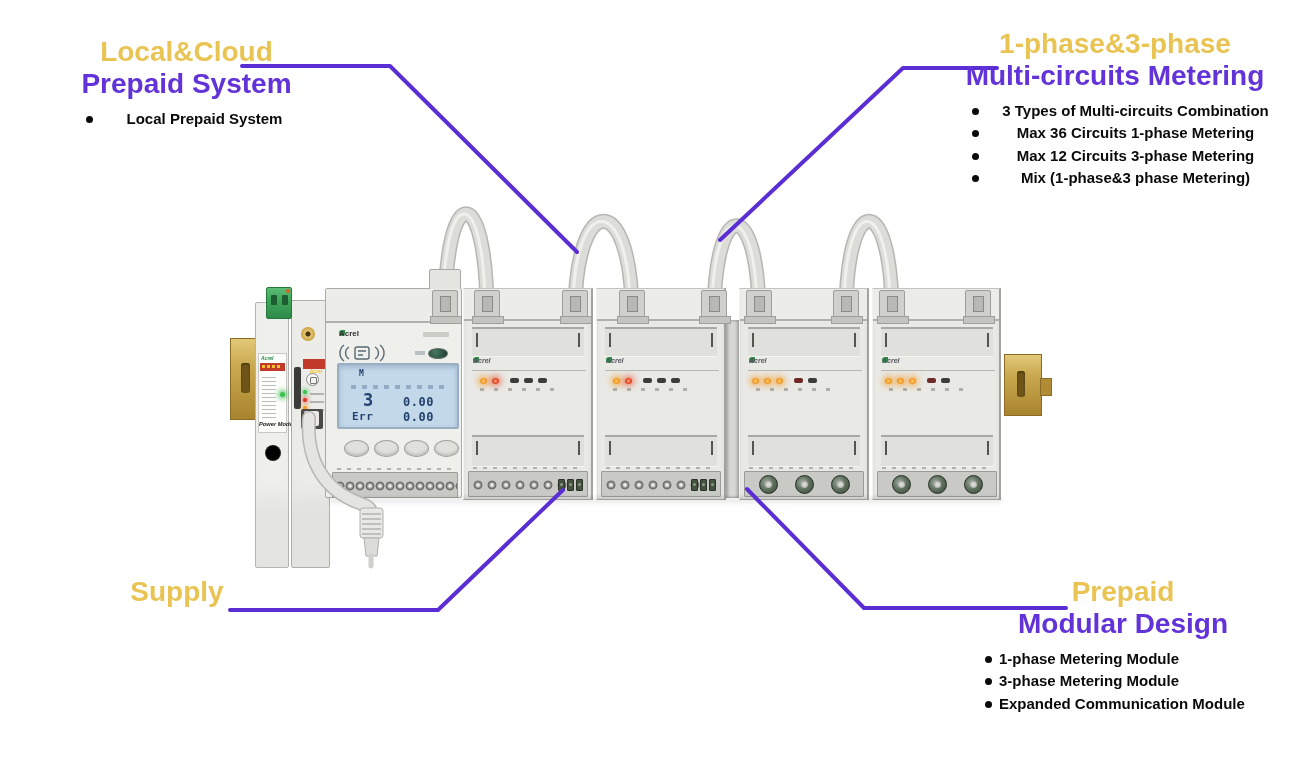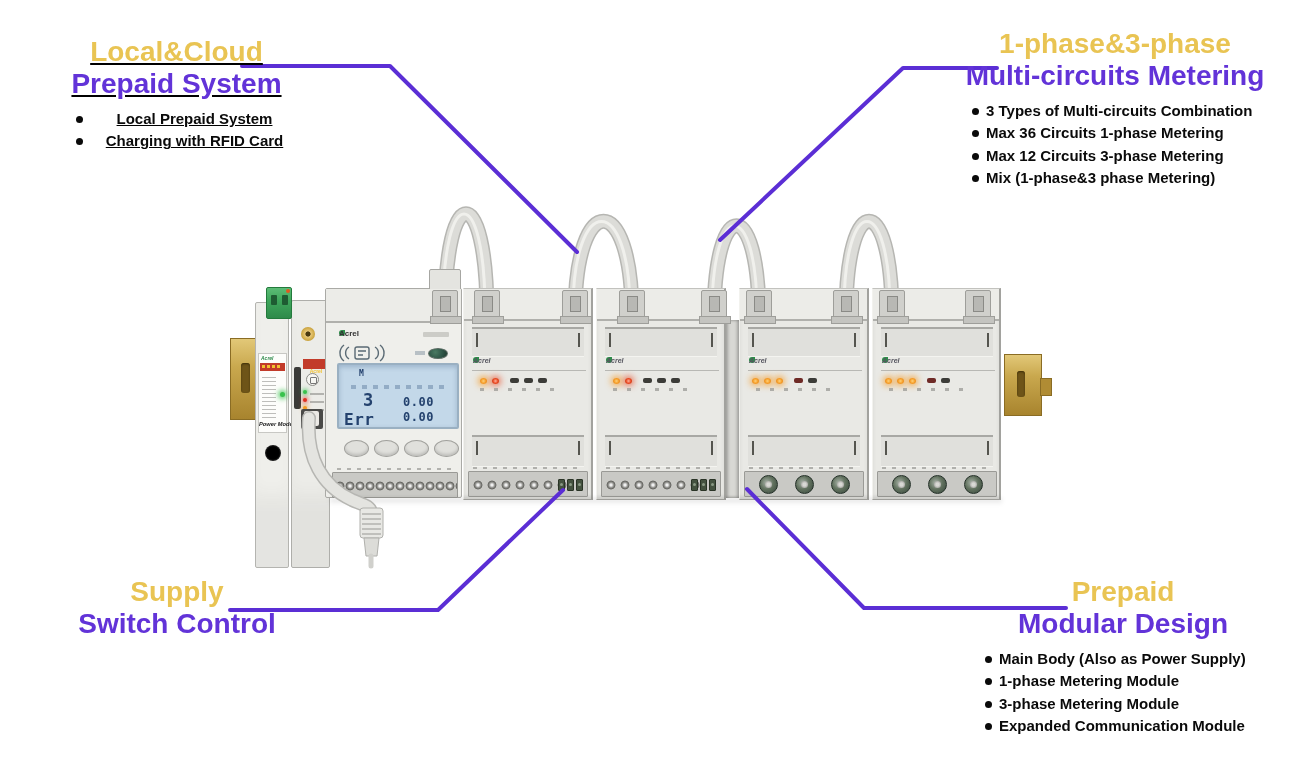--- a/index.html
+++ b/index.html
@@ -9,24 +9,24 @@
 
   
   .callout{position:absolute;text-align:center;white-space:nowrap;}
   .t-accent{font-size:28px;line-height:32px;font-weight:700;color:var(--title-yellow,#E9C453);}
   .t-main{font-size:28px;line-height:32px;font-weight:700;color:var(--title-purple,#6233D8);}
   .bullets{list-style:none;margin:8px 0 0 0;padding:0;text-align:left;}
   .bullets li{position:relative;padding-left:14px;font-size:15px;line-height:22.4px;
               font-weight:700;color:var(--bullet-black,#0A0A0A);white-space:nowrap;}
   .bullets li::before{content:"";position:absolute;left:0;top:8px;width:7px;height:7px;
               border-radius:50%;background:var(--bullet-black,#0A0A0A);}
-  .co-tl{left:54px;top:36px;width:245px;text-decoration:underline;}
+  .co-tl{left:64px;top:36px;width:245px;}
   .co-tl .bullets{margin-left:22px;text-align:center;}
   .co-tr{left:945px;top:28px;width:340px;}
-  .co-tr .bullets{margin-left:27px;}
+  .co-tr .bullets{margin-left:27px;text-align:center;}
   .co-bl{left:38px;top:576px;width:278px;}
   .co-bl .bullets{margin-left:9px;}
   .co-br{left:975px;top:576px;width:296px;}
   .co-br .bullets{margin-left:10px;}
 
   
   .device{position:absolute;left:0;top:0;width:1300px;height:763px;}
   .device *{position:absolute;box-sizing:border-box;}
 
   .rail{background:linear-gradient(180deg,#e2c878 0%,#c9a84e 35%,#a8842e 100%);
@@ -97,21 +97,21 @@
         background:radial-gradient(circle at 35% 35%,#4a7a62 0%,#2e5546 55%,#1e3a2e 100%);
         border:1px solid #5a6a62;}
   .lcd{left:11px;top:74px;width:122px;height:66px;background:var(--lcd-bg,#C3D8E9);
         border:2px solid #9ab0c2;border-radius:2px;box-shadow:inset 0 2px 5px rgba(40,70,110,.25);
         color:var(--lcd-text,#24426E);font-family:"DejaVu Sans Mono",monospace;}
   .lcd-mode{left:20px;top:4px;font-size:8px;font-weight:700;}
   .lcd-icons{left:12px;top:20px;width:95px;height:4px;opacity:.55;
         background:repeating-linear-gradient(90deg,#6b88a8 0 5px,transparent 5px 11px);}
   .lcd-v1{left:24px;top:25px;font-size:17px;font-weight:700;}
   .lcd-r1{left:64px;top:30px;font-size:12px;font-weight:700;letter-spacing:.5px;}
-  .lcd-v2{left:5px;top:45px;font-size:16px;font-weight:700;letter-spacing:.5px;}
+  .lcd-v2{left:13px;top:45px;font-size:11px;font-weight:700;letter-spacing:.5px;}
   .lcd-r2{left:64px;top:45px;font-size:12px;font-weight:700;letter-spacing:.5px;}
   .btnrow{left:18px;top:151px;width:120px;height:17px;display:flex;gap:5px;position:absolute;}
   .pbtn{position:relative;width:25px;height:17px;border-radius:50%;
         background:linear-gradient(180deg,#ececе8,#d2d2ce);background-color:#e0e0dc;
         border:1px solid #a0a09c;box-shadow:inset 0 -2px 3px rgba(0,0,0,.15);}
   .tstrip{background:#c9c9c5;border:1px solid #9a9a96;border-radius:1px;}
   .tstrip::before{content:"";position:absolute;left:4px;right:4px;top:-5px;height:2px;
         background:repeating-linear-gradient(90deg,#8a8a86 0 4px,transparent 4px 10px);opacity:.6;}
   .mb-strip{left:6px;top:183px;width:126px;height:26px;}
   .screwrow{background-image:radial-gradient(circle at 5px 9px,#f0f0f0 1px,#9a9a96 2.5px,#62625e 4px,transparent 4.8px);
@@ -418,44 +418,41 @@
     <polyline class="pline" points="997,68 903,68 720,240"></polyline>
     <polyline class="pline" points="230,610 438,610 563,490"></polyline>
     <polyline class="pline" points="1066,608 864,608 747,489"></polyline>
   </svg>
 
   <div class="callout co-tl">
     <div class="t-accent">Local&amp;Cloud</div>
     <div class="t-main">Prepaid System</div>
     <ul class="bullets">
       <li>Local Prepaid System</li>
-      <li>Charging with RFID Card</li>
     </ul>
   </div>
 
   <div class="callout co-tr">
     <div class="t-accent">1-phase&amp;3-phase</div>
     <div class="t-main">Multi-circuits Metering</div>
     <ul class="bullets">
       <li>3 Types of Multi-circuits Combination</li>
       <li>Max 36 Circuits 1-phase Metering</li>
       <li>Max 12 Circuits 3-phase Metering</li>
       <li>Mix (1-phase&amp;3 phase Metering)</li>
     </ul>
   </div>
 
   <div class="callout co-bl">
     <div class="t-accent">Supply</div>
-    <div class="t-main">Switch Control</div>
   </div>
 
   <div class="callout co-br">
     <div class="t-accent">Prepaid</div>
     <div class="t-main">Modular Design</div>
     <ul class="bullets">
-      <li>Main Body (Also as Power Supply)</li>
       <li>1-phase Metering Module</li>
       <li>3-phase Metering Module</li>
       <li>Expanded Communication Module</li>
     </ul>
   </div>
 
 </div>
 
 </body></html>

